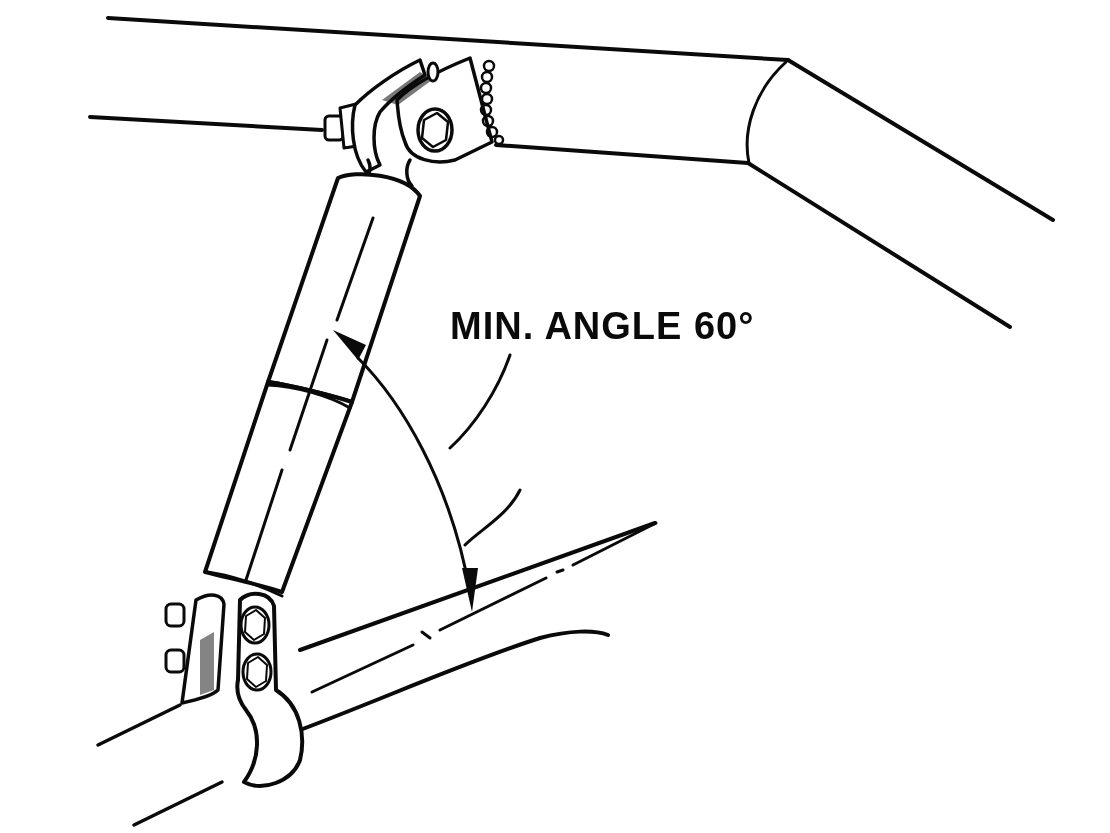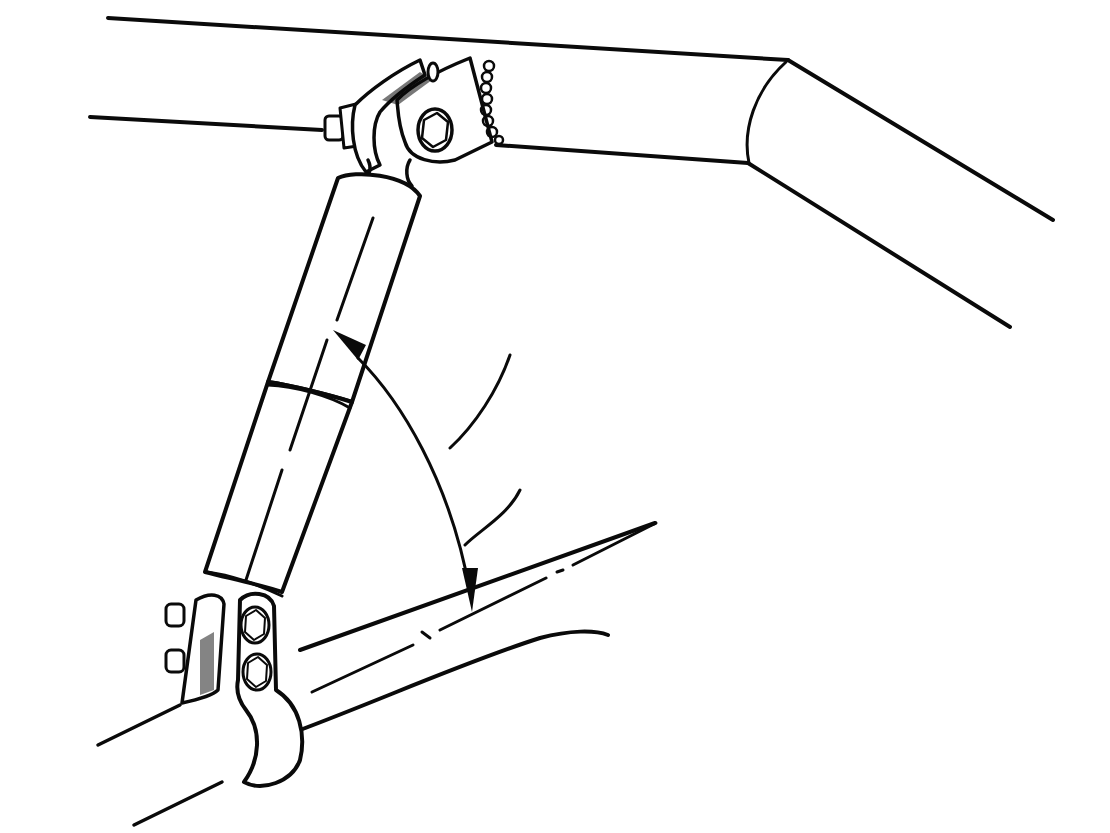--- a/index.html
+++ b/index.html
@@ -117,13 +117,18 @@
 
       <path d="M333,330 L366,345 L358,360 Z" fill="#0a0a0a"></path>
 
       <path d="M462,568 L478,568 L472,612 Z" fill="#0a0a0a"></path>
 
       <path class="ink" d="M510,355 C498,390 475,425 450,448" stroke-width="3"></path>
       <path class="ink" d="M520,490 C508,515 480,530 465,545" stroke-width="3"></path>
     </g>
   </svg>
 
+  <div class="label" style="left:450px; top:305px;">
+    <span>MIN.</span>
+    <span>ANGLE</span>
+    <span>60°</span>
+  </div>
 </div>
 
 </body></html>

